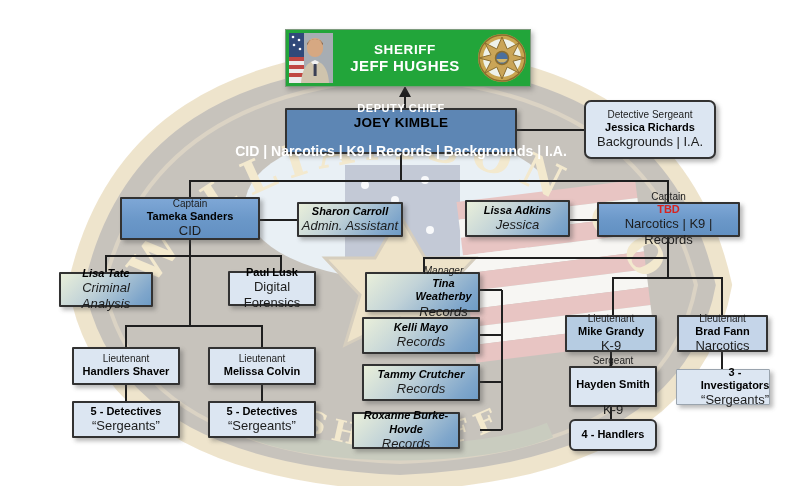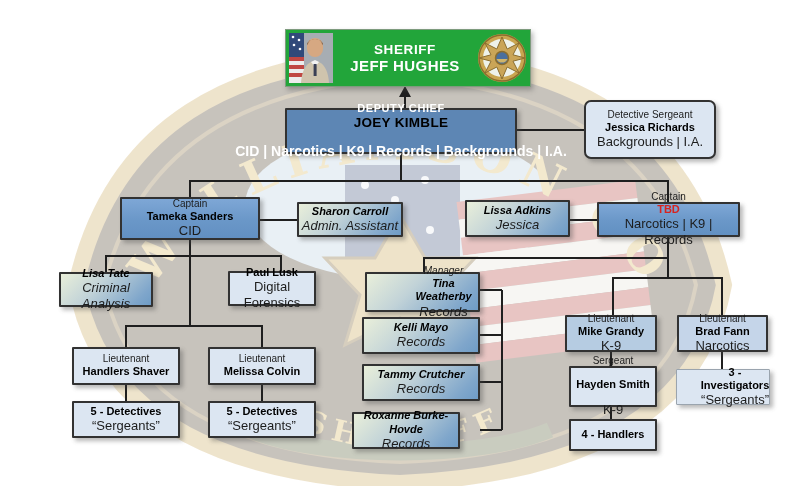--- a/index.html
+++ b/index.html
@@ -256,21 +256,21 @@
     <span class="t-name">Brad Fann</span>
     <span class="t-dept">Narcotics</span>
   </div>
 
   <div class="box fill-light" style="left:569px;top:366px;width:88px;height:41px;gap:11px;">
     <span class="t-role">Sergeant</span>
     <span class="t-name">Hayden Smith</span>
     <span class="t-dept">K-9</span>
   </div>
 
-  <div class="box fill-light" style="left:569px;top:419px;width:88px;height:32px;">
+  <div class="box fill-light" style="left:569px;top:419px;width:88px;height:32px;border-radius:6px;">
     <span class="t-name">4 - Handlers</span>
   </div>
 
   <div class="box fill-light soft-border" style="left:676px;top:369px;width:94px;height:36px;">
     <span class="t-name">3 - Investigators</span>
     <span class="t-dept">“Sergeants”</span>
   </div>
 
 </div>
 

